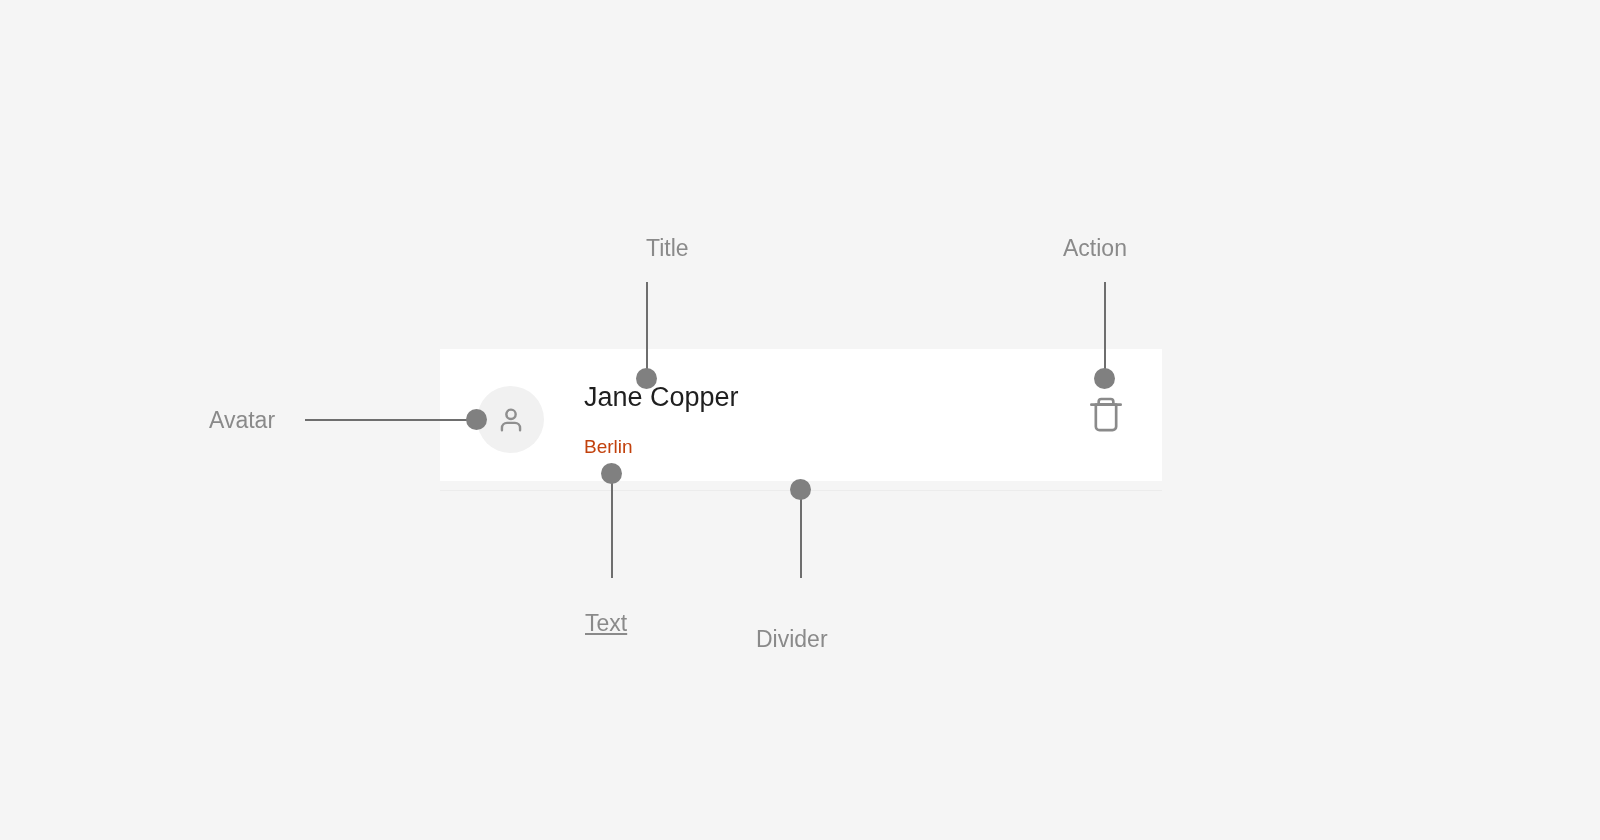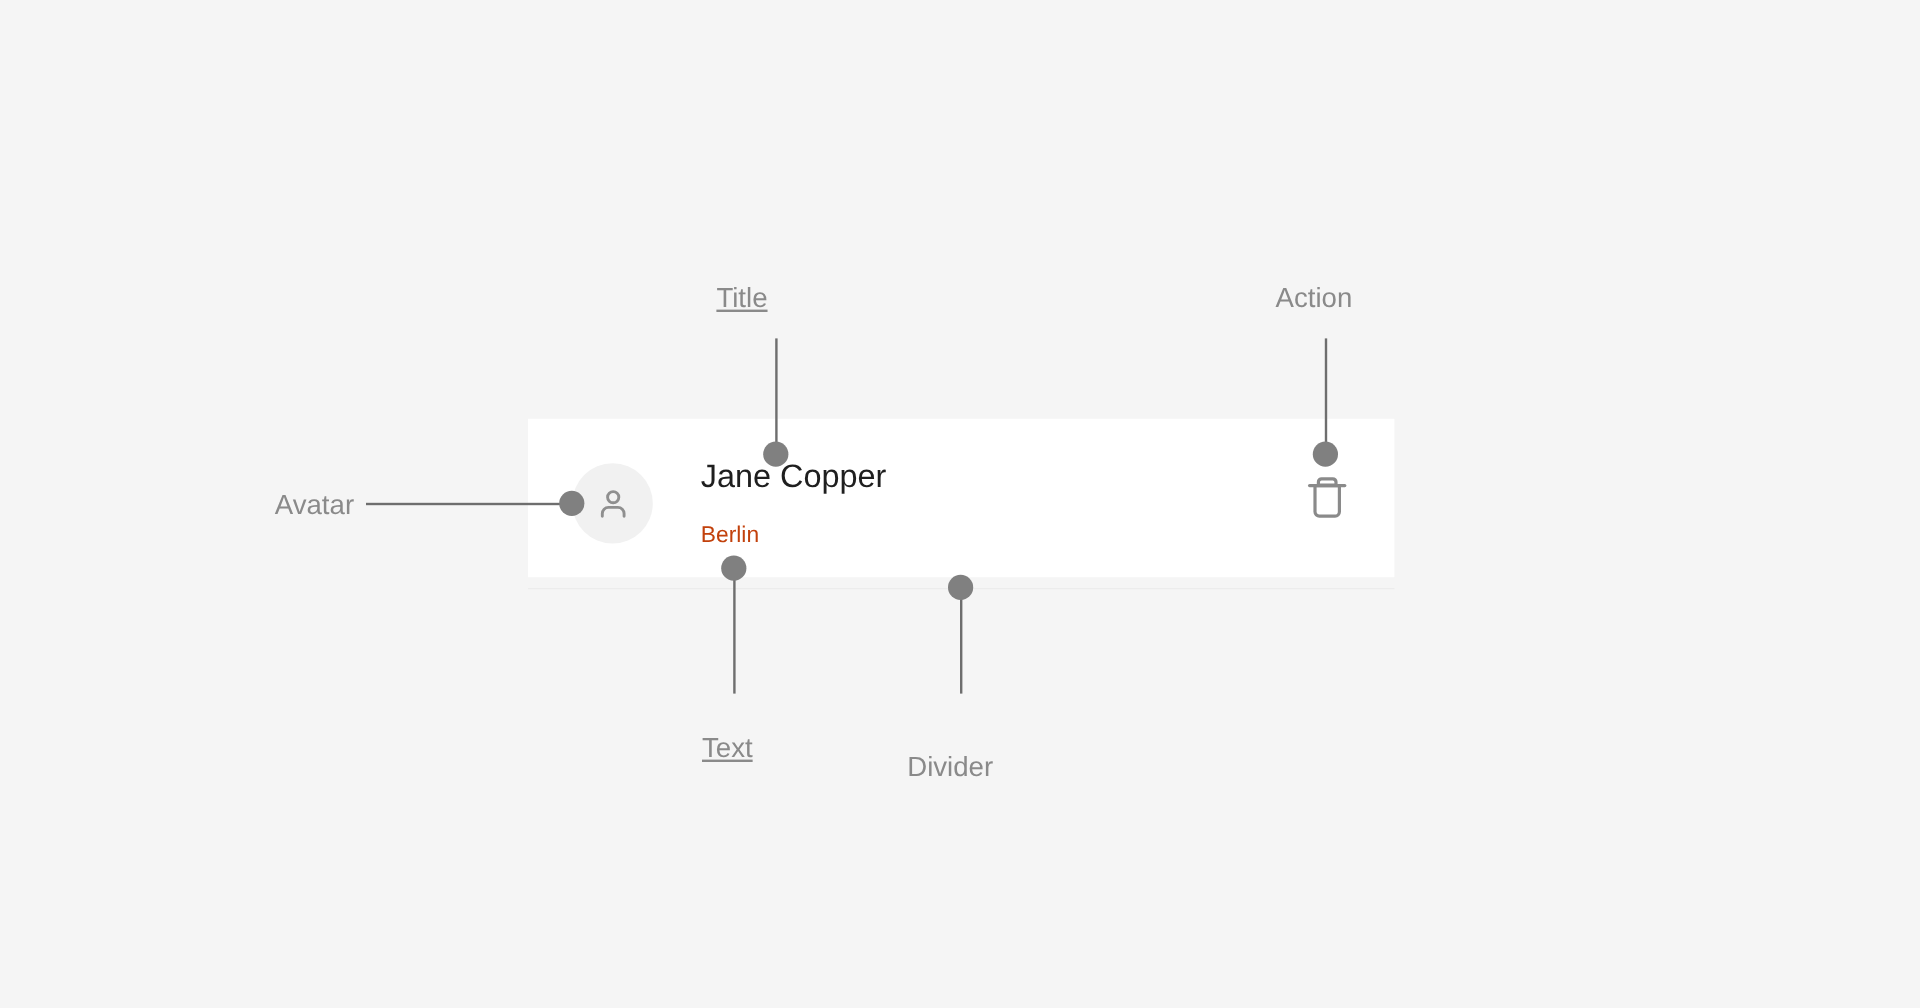--- a/index.html
+++ b/index.html
@@ -136,25 +136,25 @@
   <button class="action-btn">
     <span>
       <svg width="40" height="44" viewBox="0 0 24 26" fill="none" stroke="#8a8a8a" stroke-width="1.6" stroke-linecap="round" stroke-linejoin="round">
         <path d="M9.2 3.4h5.6a1.6 1.6 0 0 1 1.6 1.6v1.6H7.6V5a1.6 1.6 0 0 1 1.6-1.6z"></path>
         <line x1="3.2" y1="6.8" x2="20.8" y2="6.8"></line>
         <path d="M5.9 6.8h12.2v13.1a2.2 2.2 0 0 1-2.2 2.2H8.1a2.2 2.2 0 0 1-2.2-2.2V6.8z"></path>
       </svg>
     </span>
   </button>
 
-  <div class="ann-label" style="left:209px; top:406px;margin-left:20px;">Avatar</div>
+  <div class="ann-label" style="left:209px; top:406px;">Avatar</div>
   <div class="ann-line-h" style="left:305px; top:419px; width:173px;"></div>
   <div class="ann-dot" style="left:466px; top:409px;"></div>
 
-  <div class="ann-label" style="left:597px; top:234px;text-decoration:underline;">Title</div>
+  <div class="ann-label" style="left:646px; top:234px;">Title</div>
   <div class="ann-line-v" style="left:646px; top:282px; height:90px;"></div>
   <div class="ann-dot" style="left:636px; top:368px;"></div>
 
   <div class="ann-label" style="left:1063px; top:234px;text-align:center;">Action</div>
   <div class="ann-line-v" style="left:1104px; top:282px; height:90px;"></div>
   <div class="ann-dot" style="left:1094px; top:368px;"></div>
 
   <div class="ann-label" style="left:585px; top:609px;text-decoration:underline;">Text</div>
   <div class="ann-line-v" style="left:611px; top:480px; height:98px;"></div>
   <div class="ann-dot" style="left:601px; top:463px;"></div>

